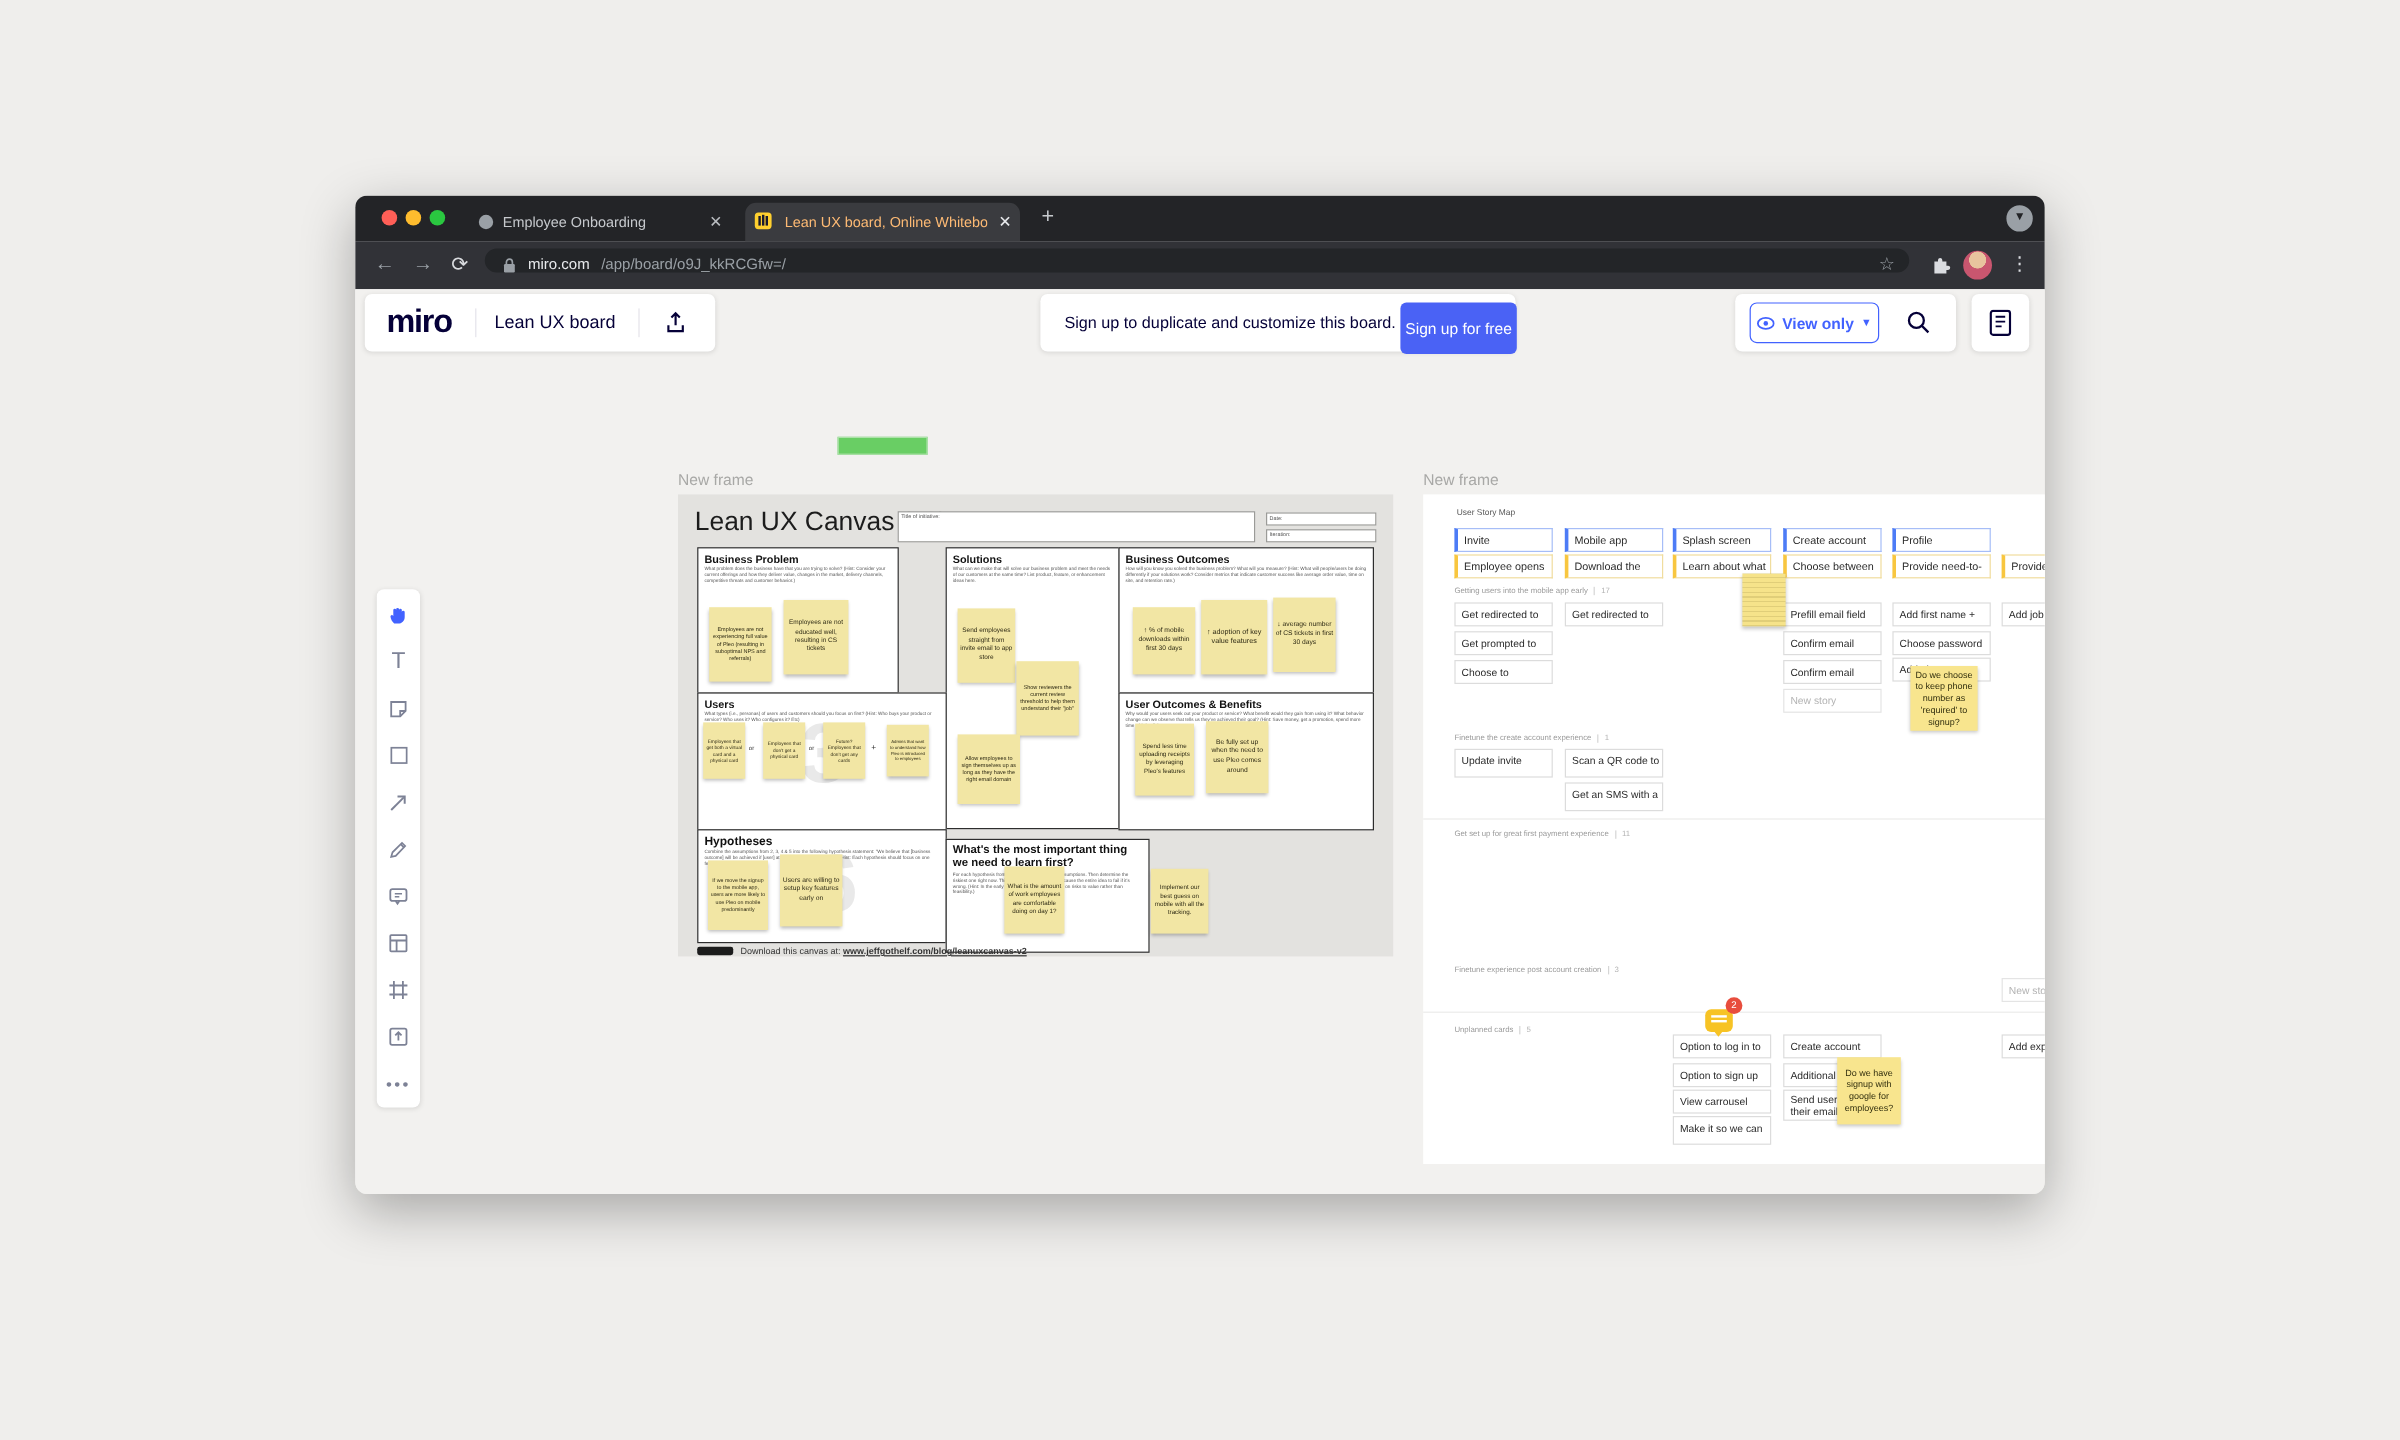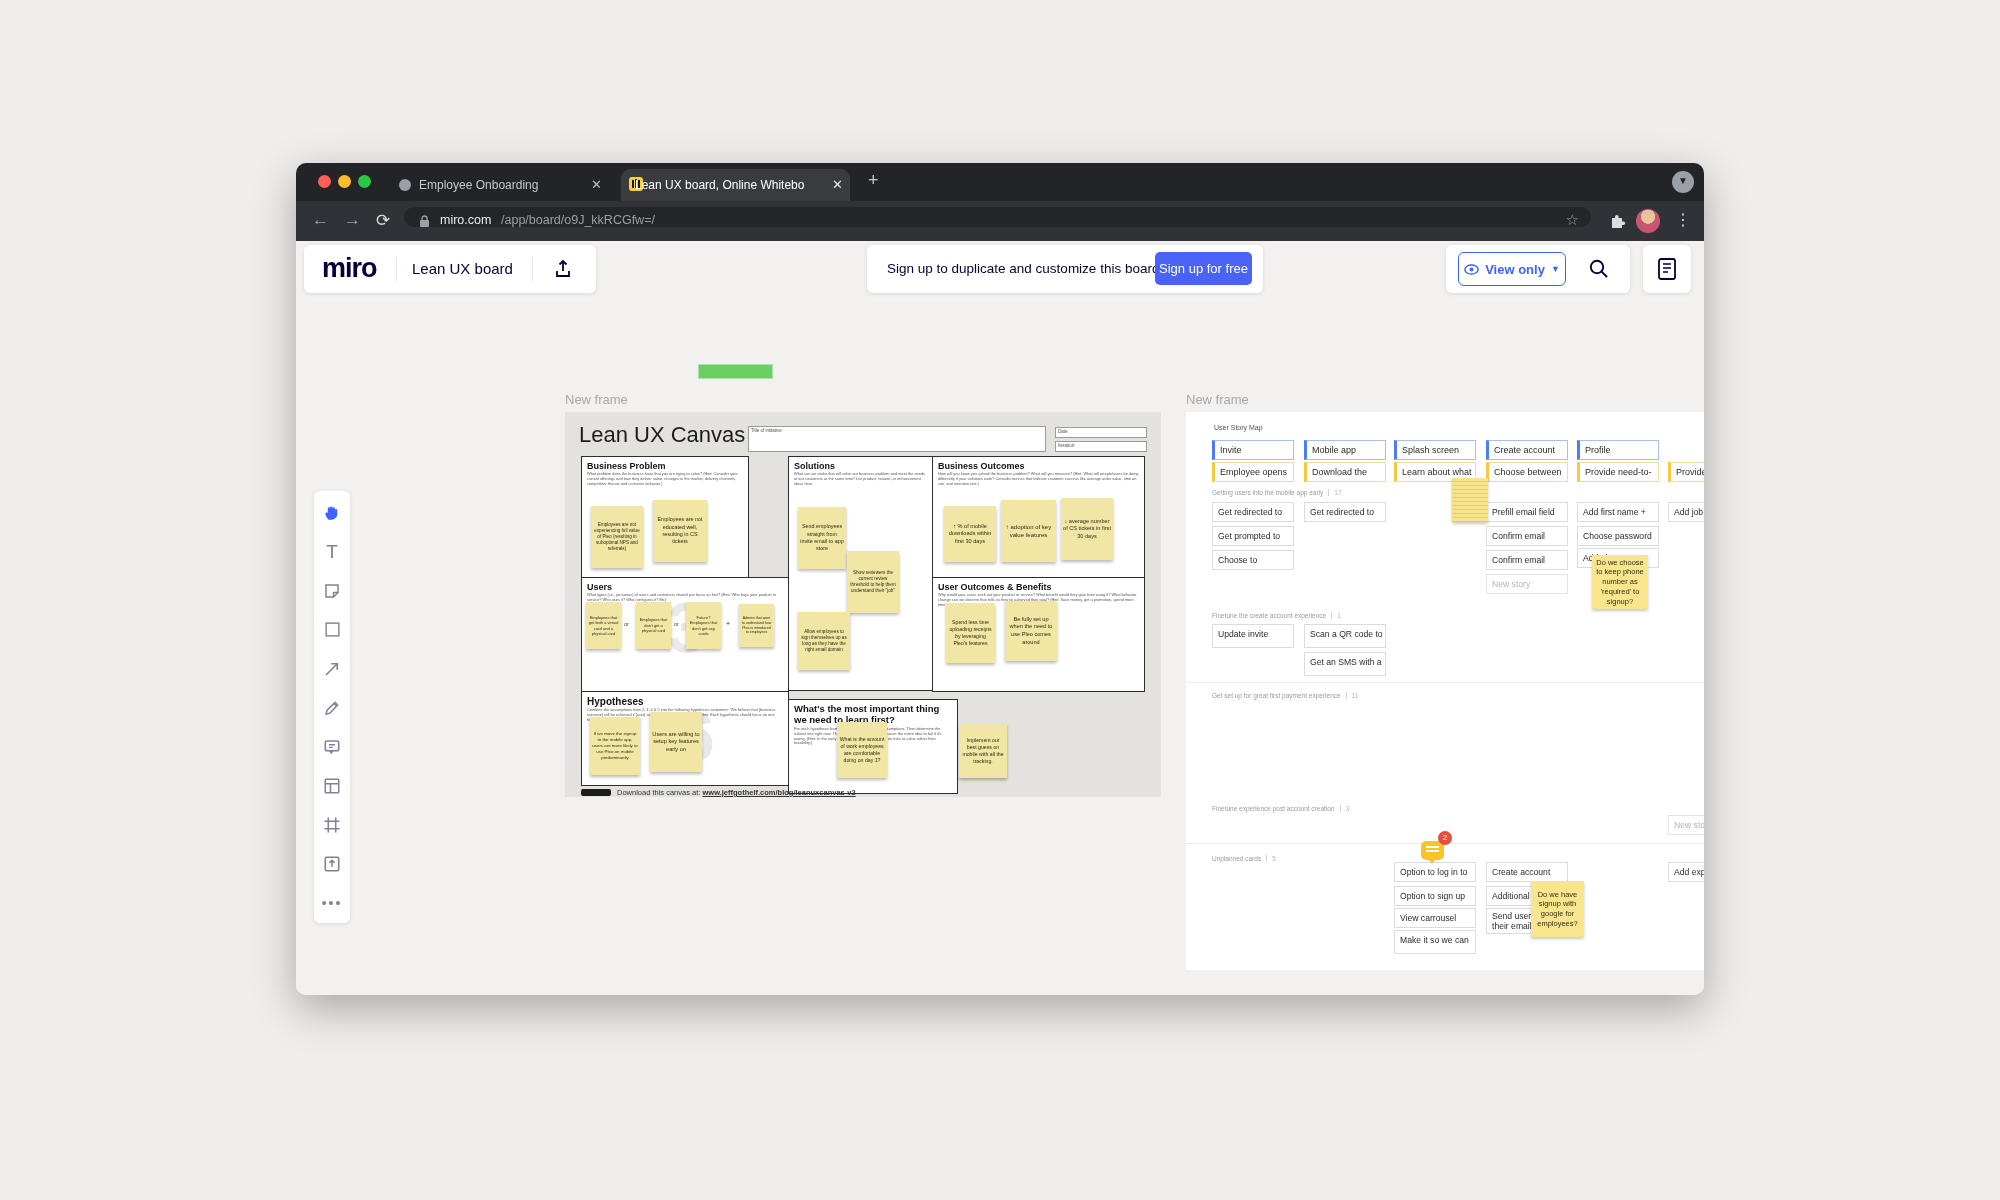--- a/index.html
+++ b/index.html
@@ -79,21 +79,21 @@
       <span class="tab-title abs" style="left:26px;top:9px;color:#c6c9cd;max-width:160px">Employee Onboarding</span>
       <span class="tab-x abs" style="left:198px;top:9px">✕</span>
     </div>
 
     <div class="abs tab" style="left:325px;width:229px;background:#3a3b3f">
       <span class="abs" style="left:8px;top:8px;width:14px;height:14px;border-radius:3px;background:#ffd02f">
         <span class="abs" style="left:3px;top:3px;width:2px;height:8px;background:#1a1a2e"></span>
         <span class="abs" style="left:6px;top:2px;width:2px;height:9px;background:#1a1a2e"></span>
         <span class="abs" style="left:9px;top:3px;width:2px;height:8px;background:#1a1a2e"></span>
       </span>
-      <span class="tab-title abs" style="left:14px;top:9px;color:#ffffff;max-width:175px">Lean UX board, Online Whitebo</span>
+      <span class="tab-title abs" style="left:33px;top:9px;color:#fdba74;max-width:175px">Lean UX board, Online Whitebo</span>
       <span class="tab-x abs" style="left:211px;top:9px;color:#e8eaed">✕</span>
     </div>
 
     <span class="abs" style="left:572px;top:7px;color:#c6c9cd;font-size:18px">+</span>
     <span class="abs" style="left:1376px;top:8px;width:22px;height:22px;border-radius:50%;background:#9aa0a6;text-align:center;line-height:20px;font-size:10px;color:#232427">▼</span>
   </div>
 
   <div class="abs navbar">
     <span class="nav-ic abs" style="left:16px;top:9px">←</span>
     <span class="nav-ic abs" style="left:48px;top:9px">→</span>
@@ -122,21 +122,21 @@
       <span class="abs navy" style="left:108px;top:15px;font-size:15px;font-weight:500">Lean UX board</span>
       <span class="abs vdiv" style="left:228px;top:12px;height:24px"></span>
       <svg class="abs" style="left:248px;top:13px" width="22" height="22" viewBox="0 0 22 22">
         <path d="M11 3v10M7.5 6.5 11 3l3.5 3.5" fill="none" stroke="#050038" stroke-width="1.8"></path>
         <path d="M5 13v5h12v-5" fill="none" stroke="#050038" stroke-width="1.8"></path>
       </svg>
     </div>
 
     <div class="abs card" style="left:571px;top:4px;width:396px;height:48px">
       <span class="abs navy" style="left:20px;top:16px;font-size:13.5px">Sign up to duplicate and customize this board.</span>
-      <div class="abs blue-btn" style="left:288px;top:7px;width:97px;height:33px">Sign up for free</div>
+      <div class="abs blue-btn" style="left:300px;top:7px;width:97px;height:43px">Sign up for free</div>
     </div>
 
     <div class="abs card" style="left:1150px;top:4px;width:184px;height:48px">
       <div class="abs viewonly" style="left:12px;top:7px;width:108px;height:34px">
         <svg width="15" height="11" viewBox="0 0 15 11">
           <ellipse cx="7.5" cy="5.5" rx="6.6" ry="4.6" fill="none" stroke="#4262ff" stroke-width="1.5"></ellipse>
           <circle cx="7.5" cy="5.5" r="1.9" fill="#4262ff"></circle>
         </svg>
         <span>View only</span>
         <span style="font-size:9px">▼</span>

